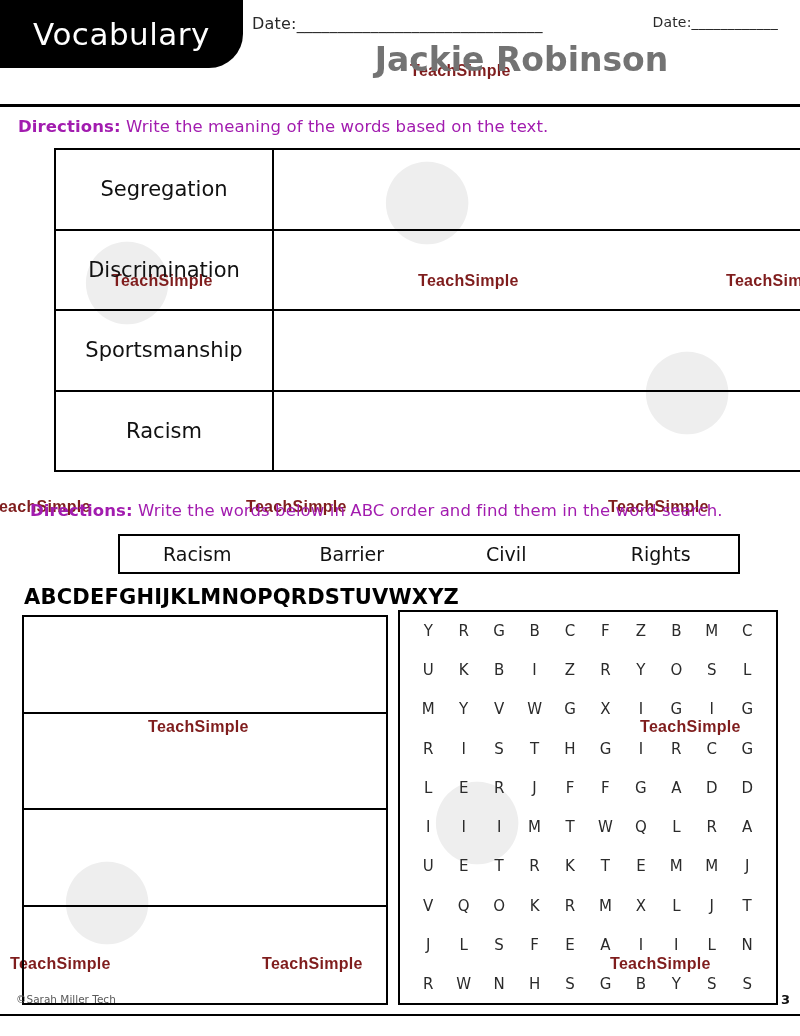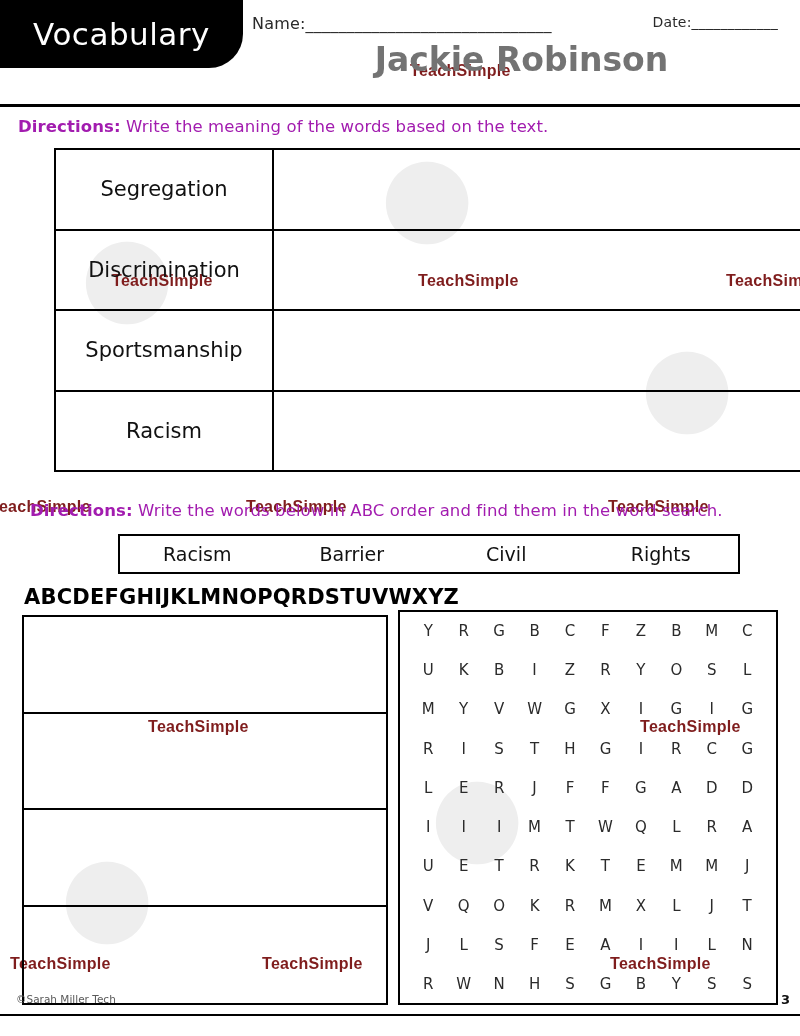--- a/index.html
+++ b/index.html
@@ -257,21 +257,21 @@
   <div class="wm" style="left:262px; top:955px;">TeachSimple</div>
   <div class="wm" style="left:610px; top:955px;">TeachSimple</div>
 </div>
 
 <div class="page">
 
   <div class="header">
     <div class="vocab-tab">
       <span>Vocabulary</span>
     </div>
-    <div class="name-line">Name:______________________________</div>
+    <div class="name-line">Date:______________________________</div>
     <div class="date-line">Date:____________</div>
     <div class="title">Jackie Robinson</div>
     <div class="header-rule"></div>
   </div>
 
   <div class="directions" id="dir1">
     <span class="d-label">Directions:</span><span> Write the meaning of the words based on the text.</span>
   </div>
 
   <div class="vocab-table">

